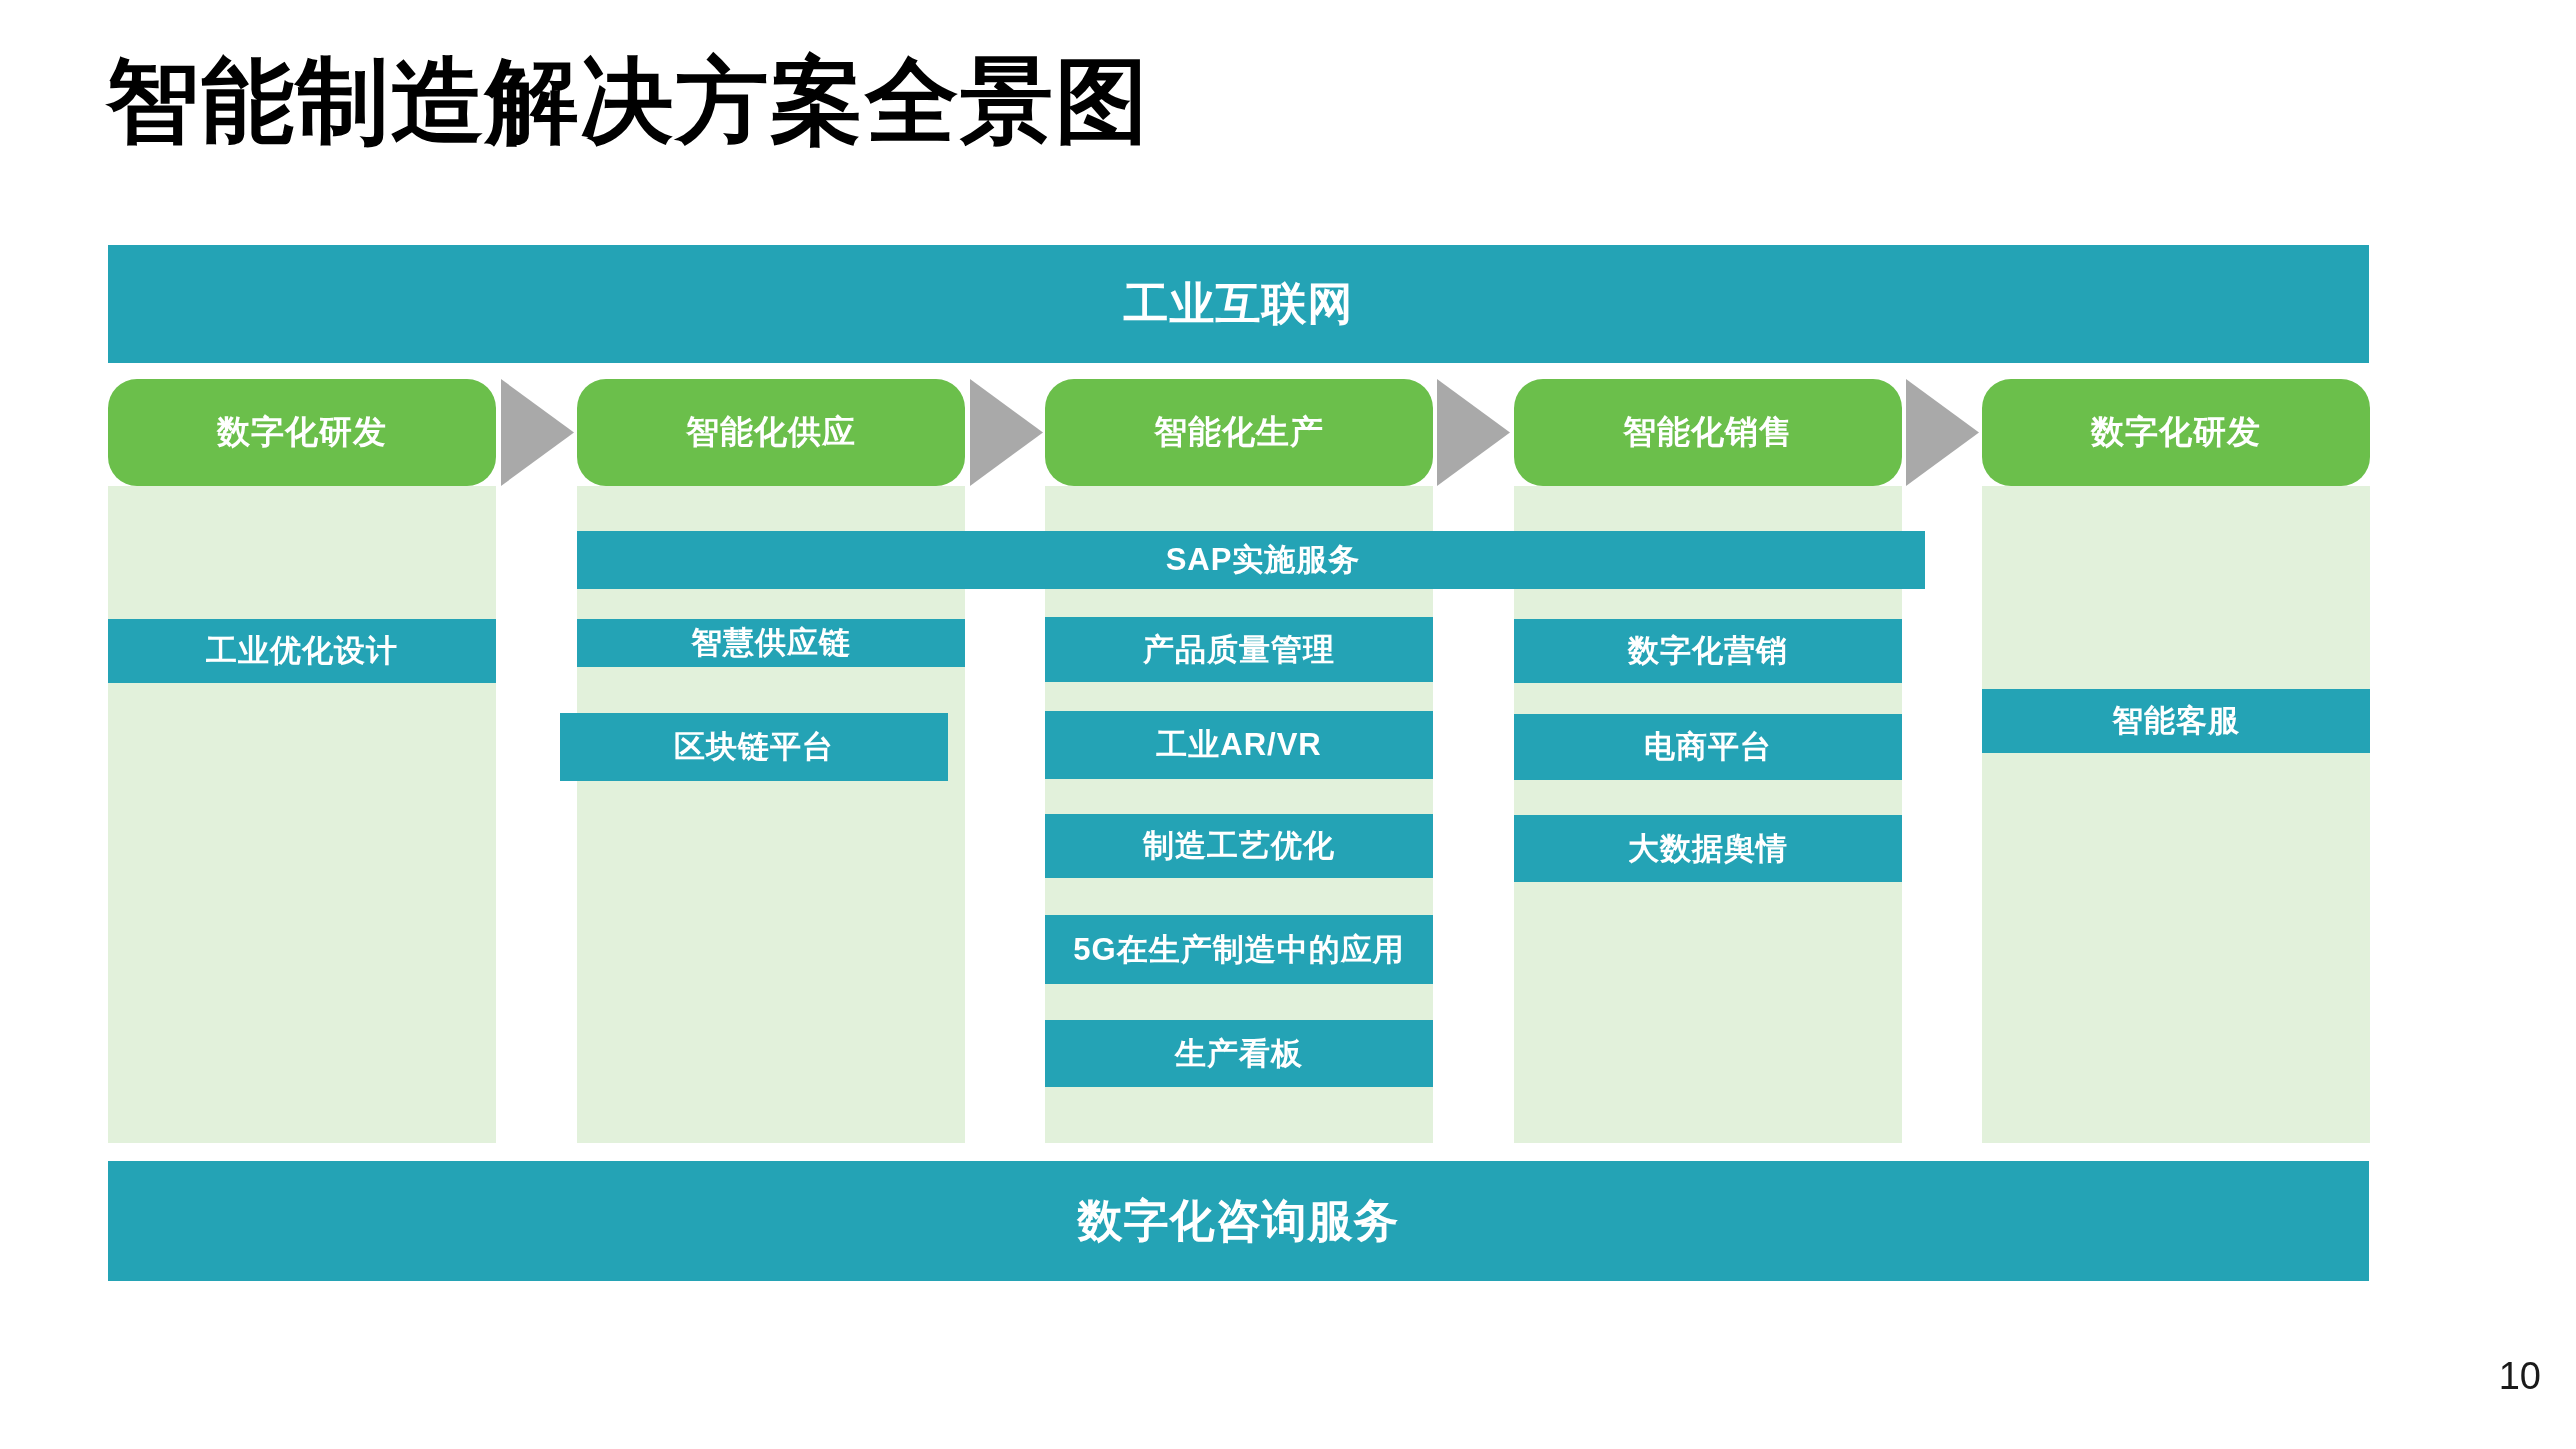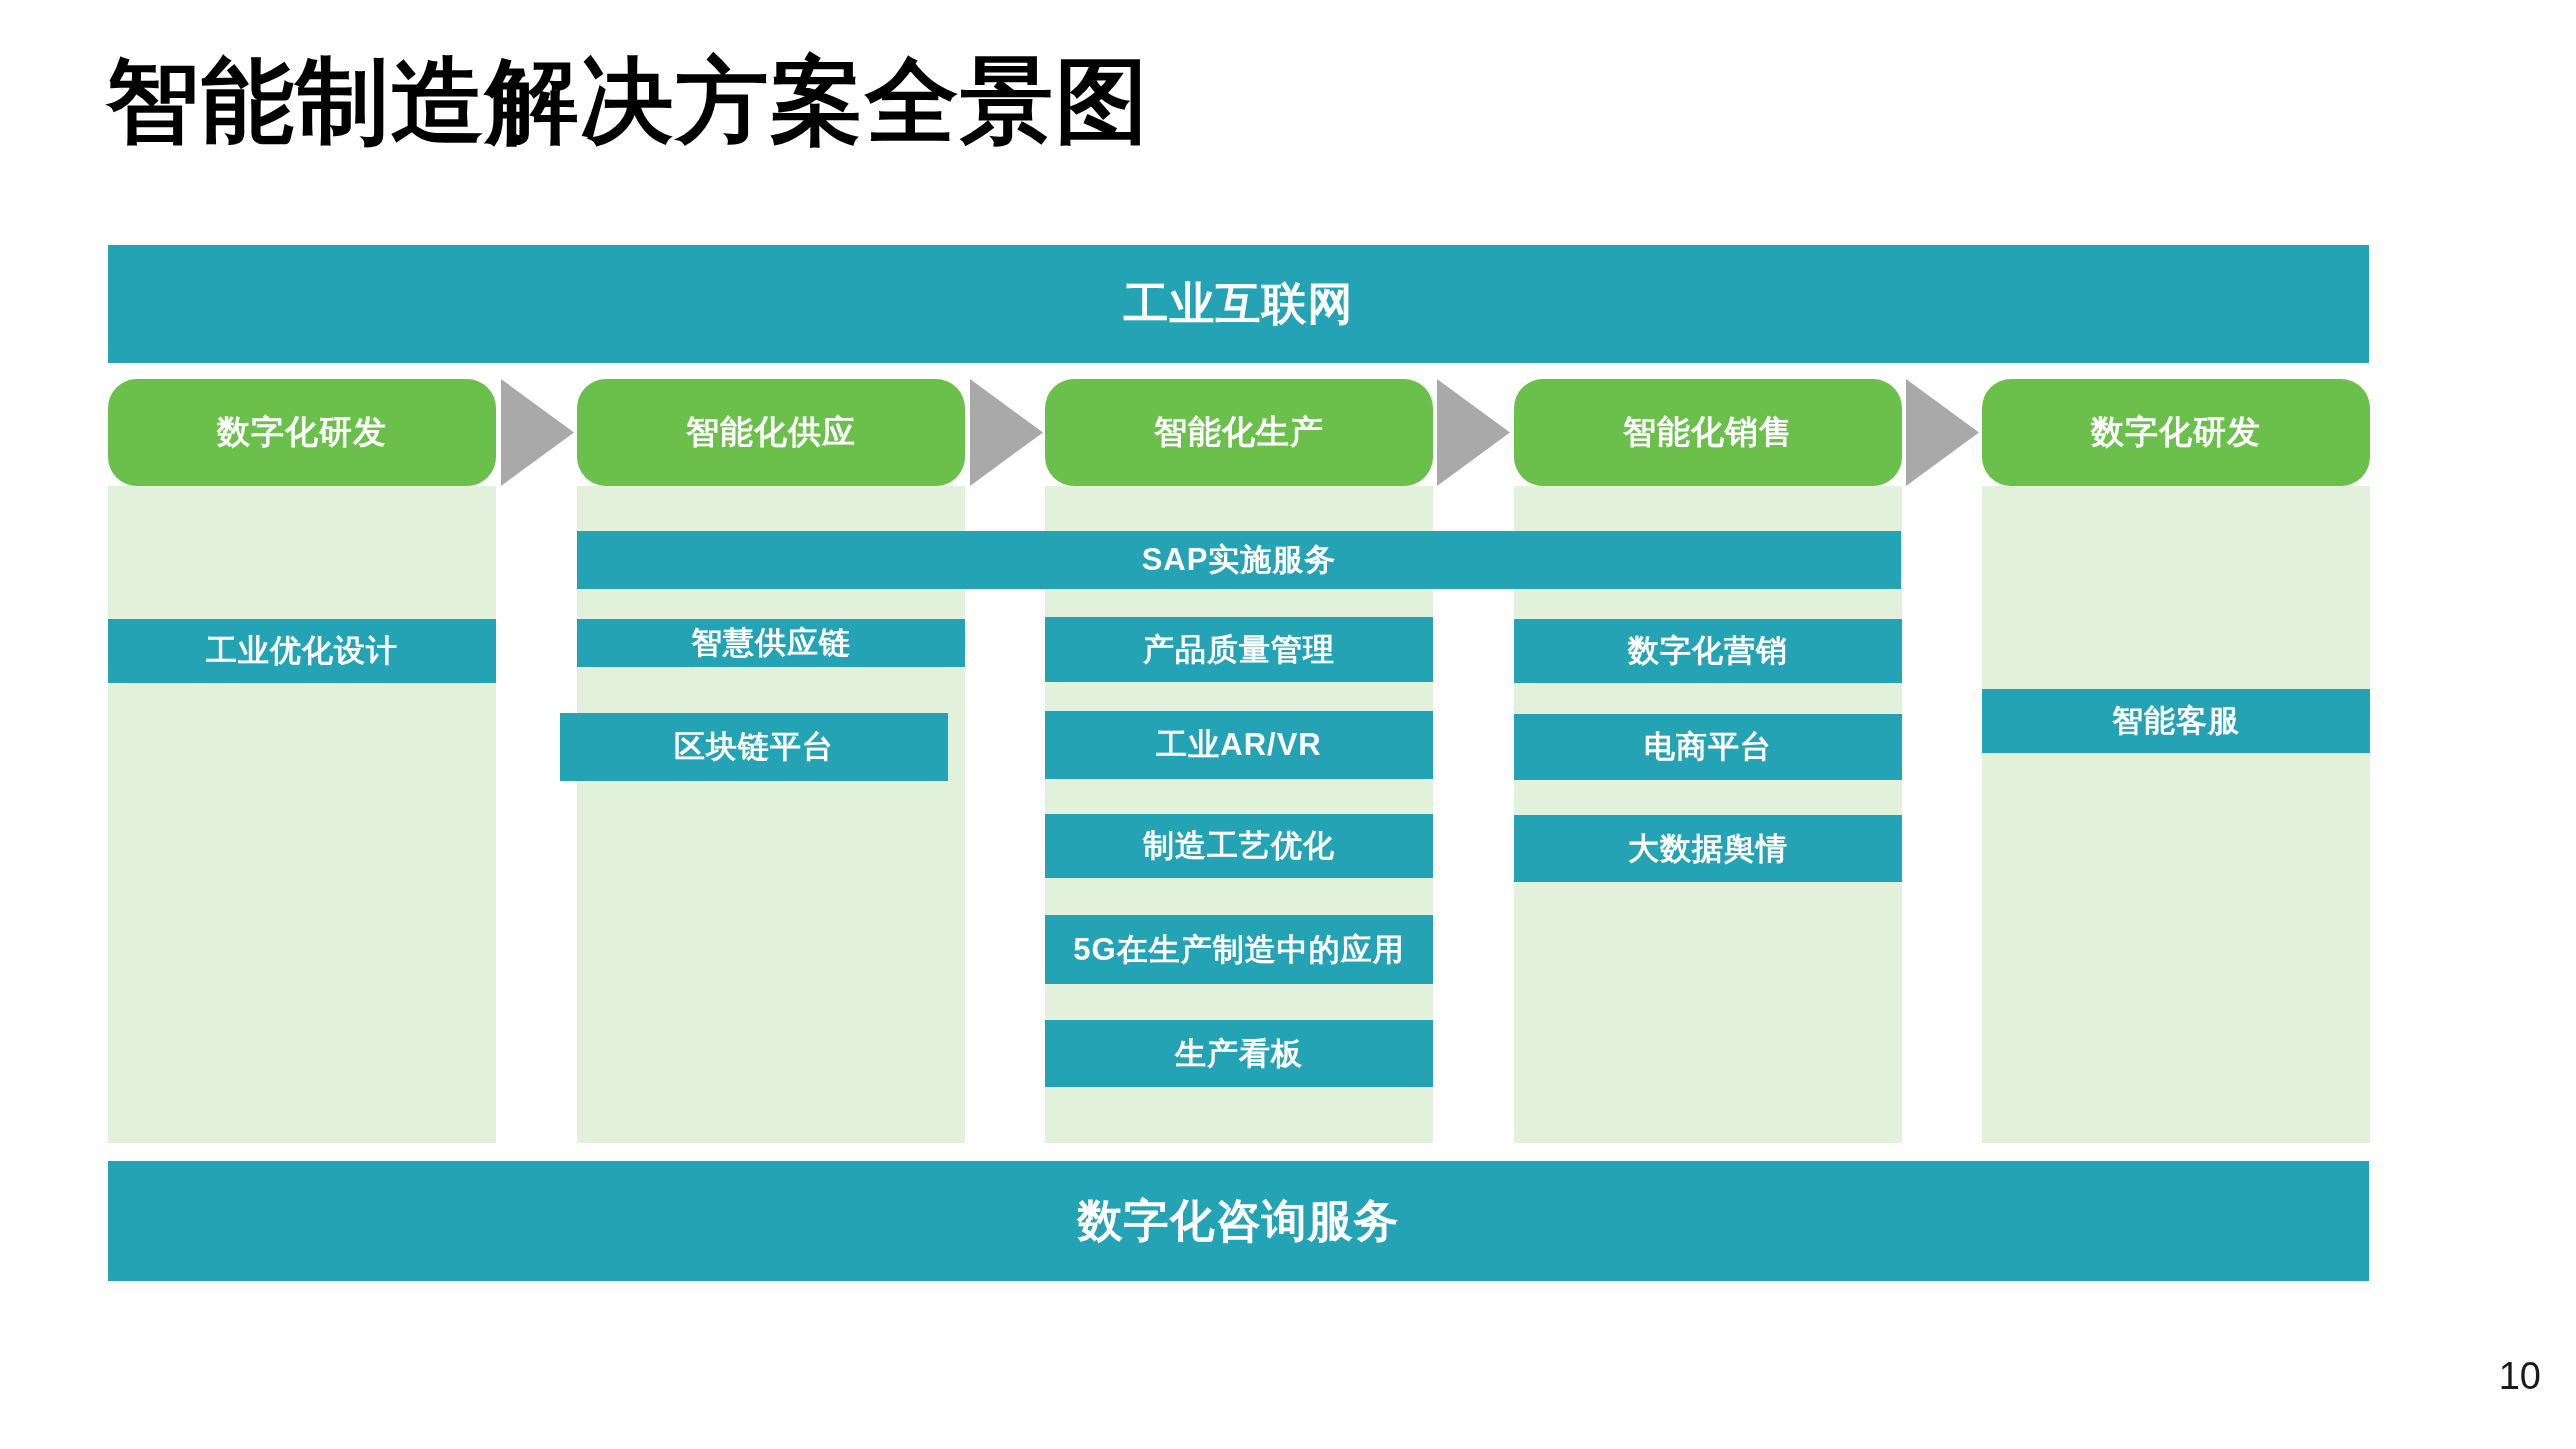--- a/index.html
+++ b/index.html
@@ -67,21 +67,21 @@
   <div class="colheader" style="left:577px">智能化供应</div>
   <div class="colheader" style="left:1045px">智能化生产</div>
   <div class="colheader" style="left:1514px">智能化销售</div>
   <div class="colheader" style="left:1982px">数字化研发</div>
 
   <div class="arrow" style="left:501px"></div>
   <div class="arrow" style="left:970px"></div>
   <div class="arrow" style="left:1437px"></div>
   <div class="arrow" style="left:1906px"></div>
 
-  <div class="bar" style="left:577px; top:531px; width:1324px; height:58px;">SAP实施服务</div>
+  <div class="bar" style="left:577px; top:531px; width:1324px; height:58px;padding-left:24px;">SAP实施服务</div>
 
   <div class="bar" style="left:108px; top:619px; width:388px; height:64px;">工业优化设计</div>
 
   <div class="bar" style="left:577px; top:619px; width:388px; height:48px;">智慧供应链</div>
   <div class="bar" style="left:560px; top:713px; width:388px; height:68px;">区块链平台</div>
 
   <div class="bar" style="left:1045px; top:617px; width:388px; height:65px;">产品质量管理</div>
   <div class="bar" style="left:1045px; top:711px; width:388px; height:68px;">工业AR/VR</div>
   <div class="bar" style="left:1045px; top:814px; width:388px; height:64px;">制造工艺优化</div>
   <div class="bar" style="left:1045px; top:915px; width:388px; height:69px;">5G在生产制造中的应用</div>

